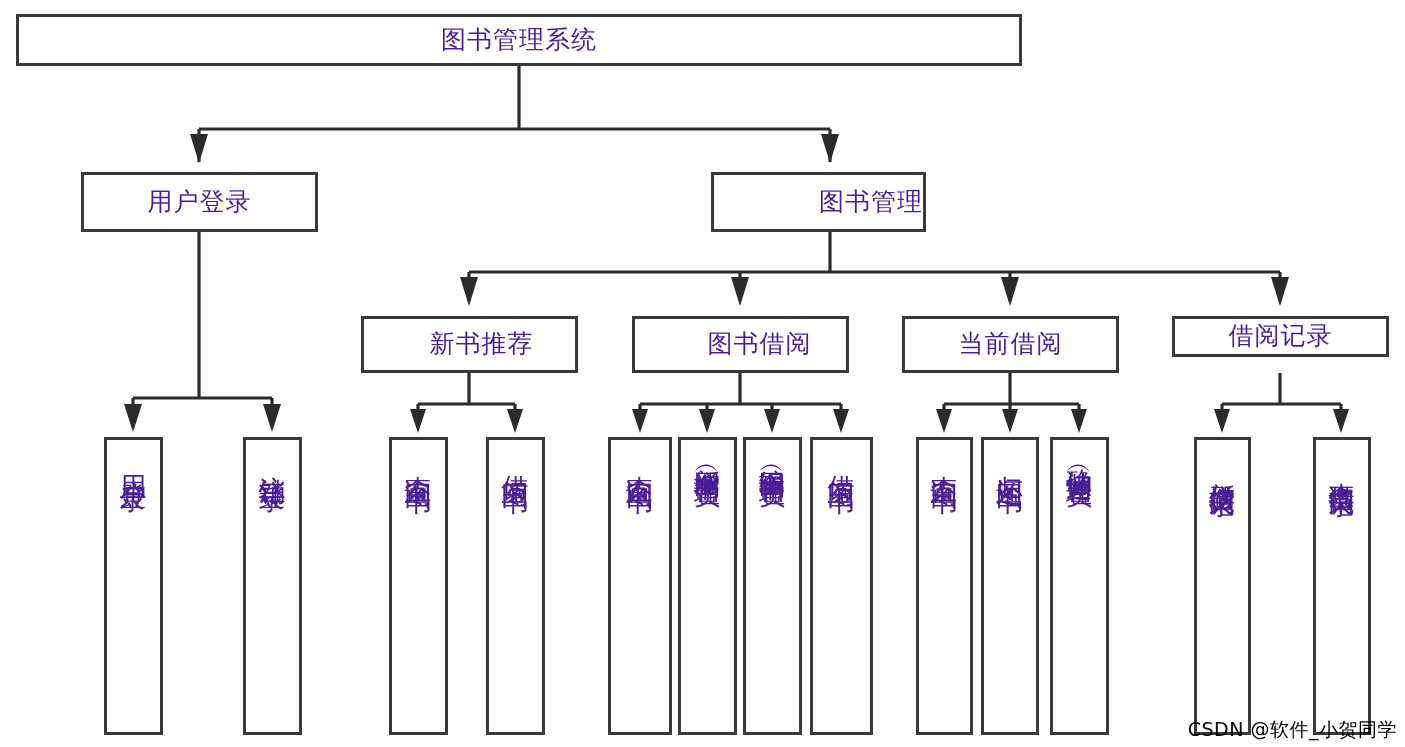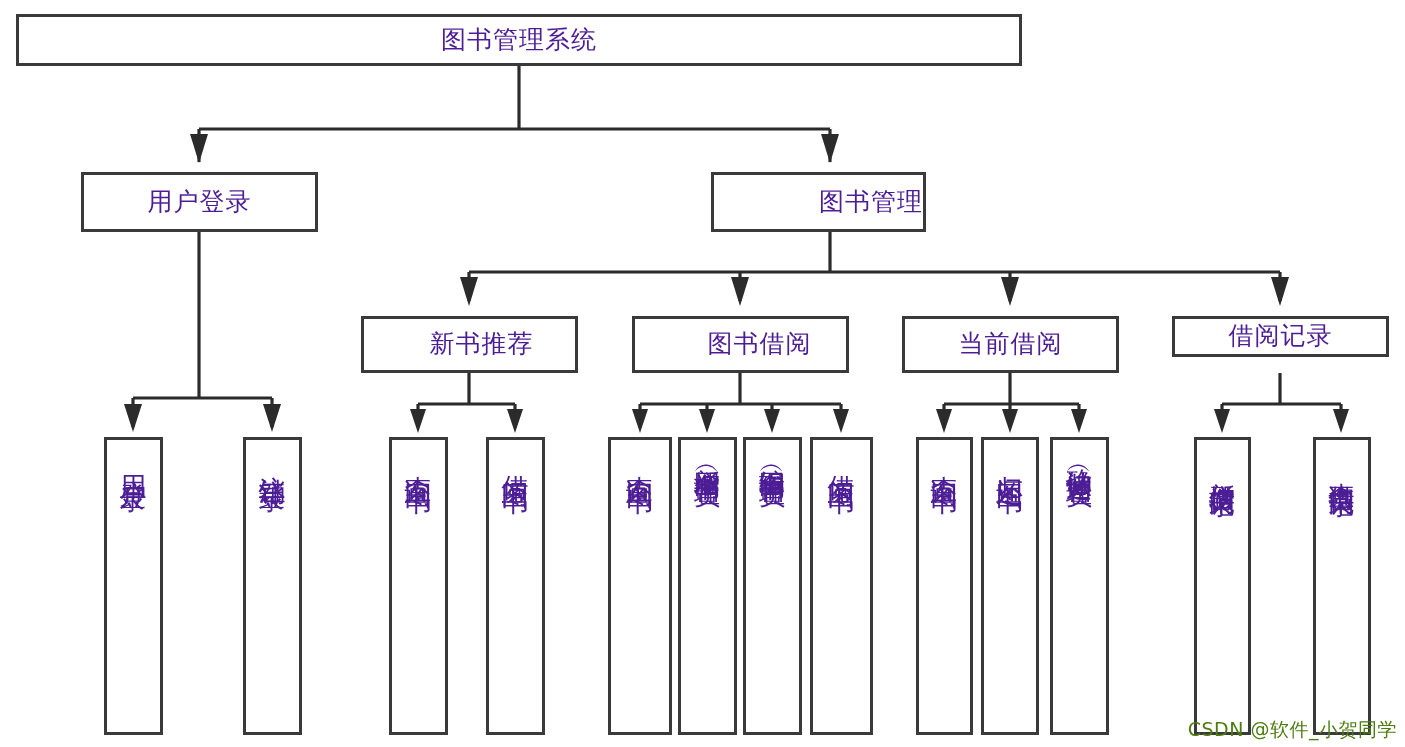--- a/index.html
+++ b/index.html
@@ -66,21 +66,21 @@
   }
   .node.vert.tall-text .label {
     font-size: 26px;
     letter-spacing: 2px;
   }
   #watermark {
     position: absolute;
     right: 8px;
     bottom: 4px;
     font-size: 19px;
-    color: #4d7c0f;
+    color: #000000;
     white-space: nowrap;
     letter-spacing: 0.5px;
   }
 </style>
 </head>
 <body>
 
 <div id="diagram-root">
 
   <svg class="connectors" viewBox="0 0 1405 747">

